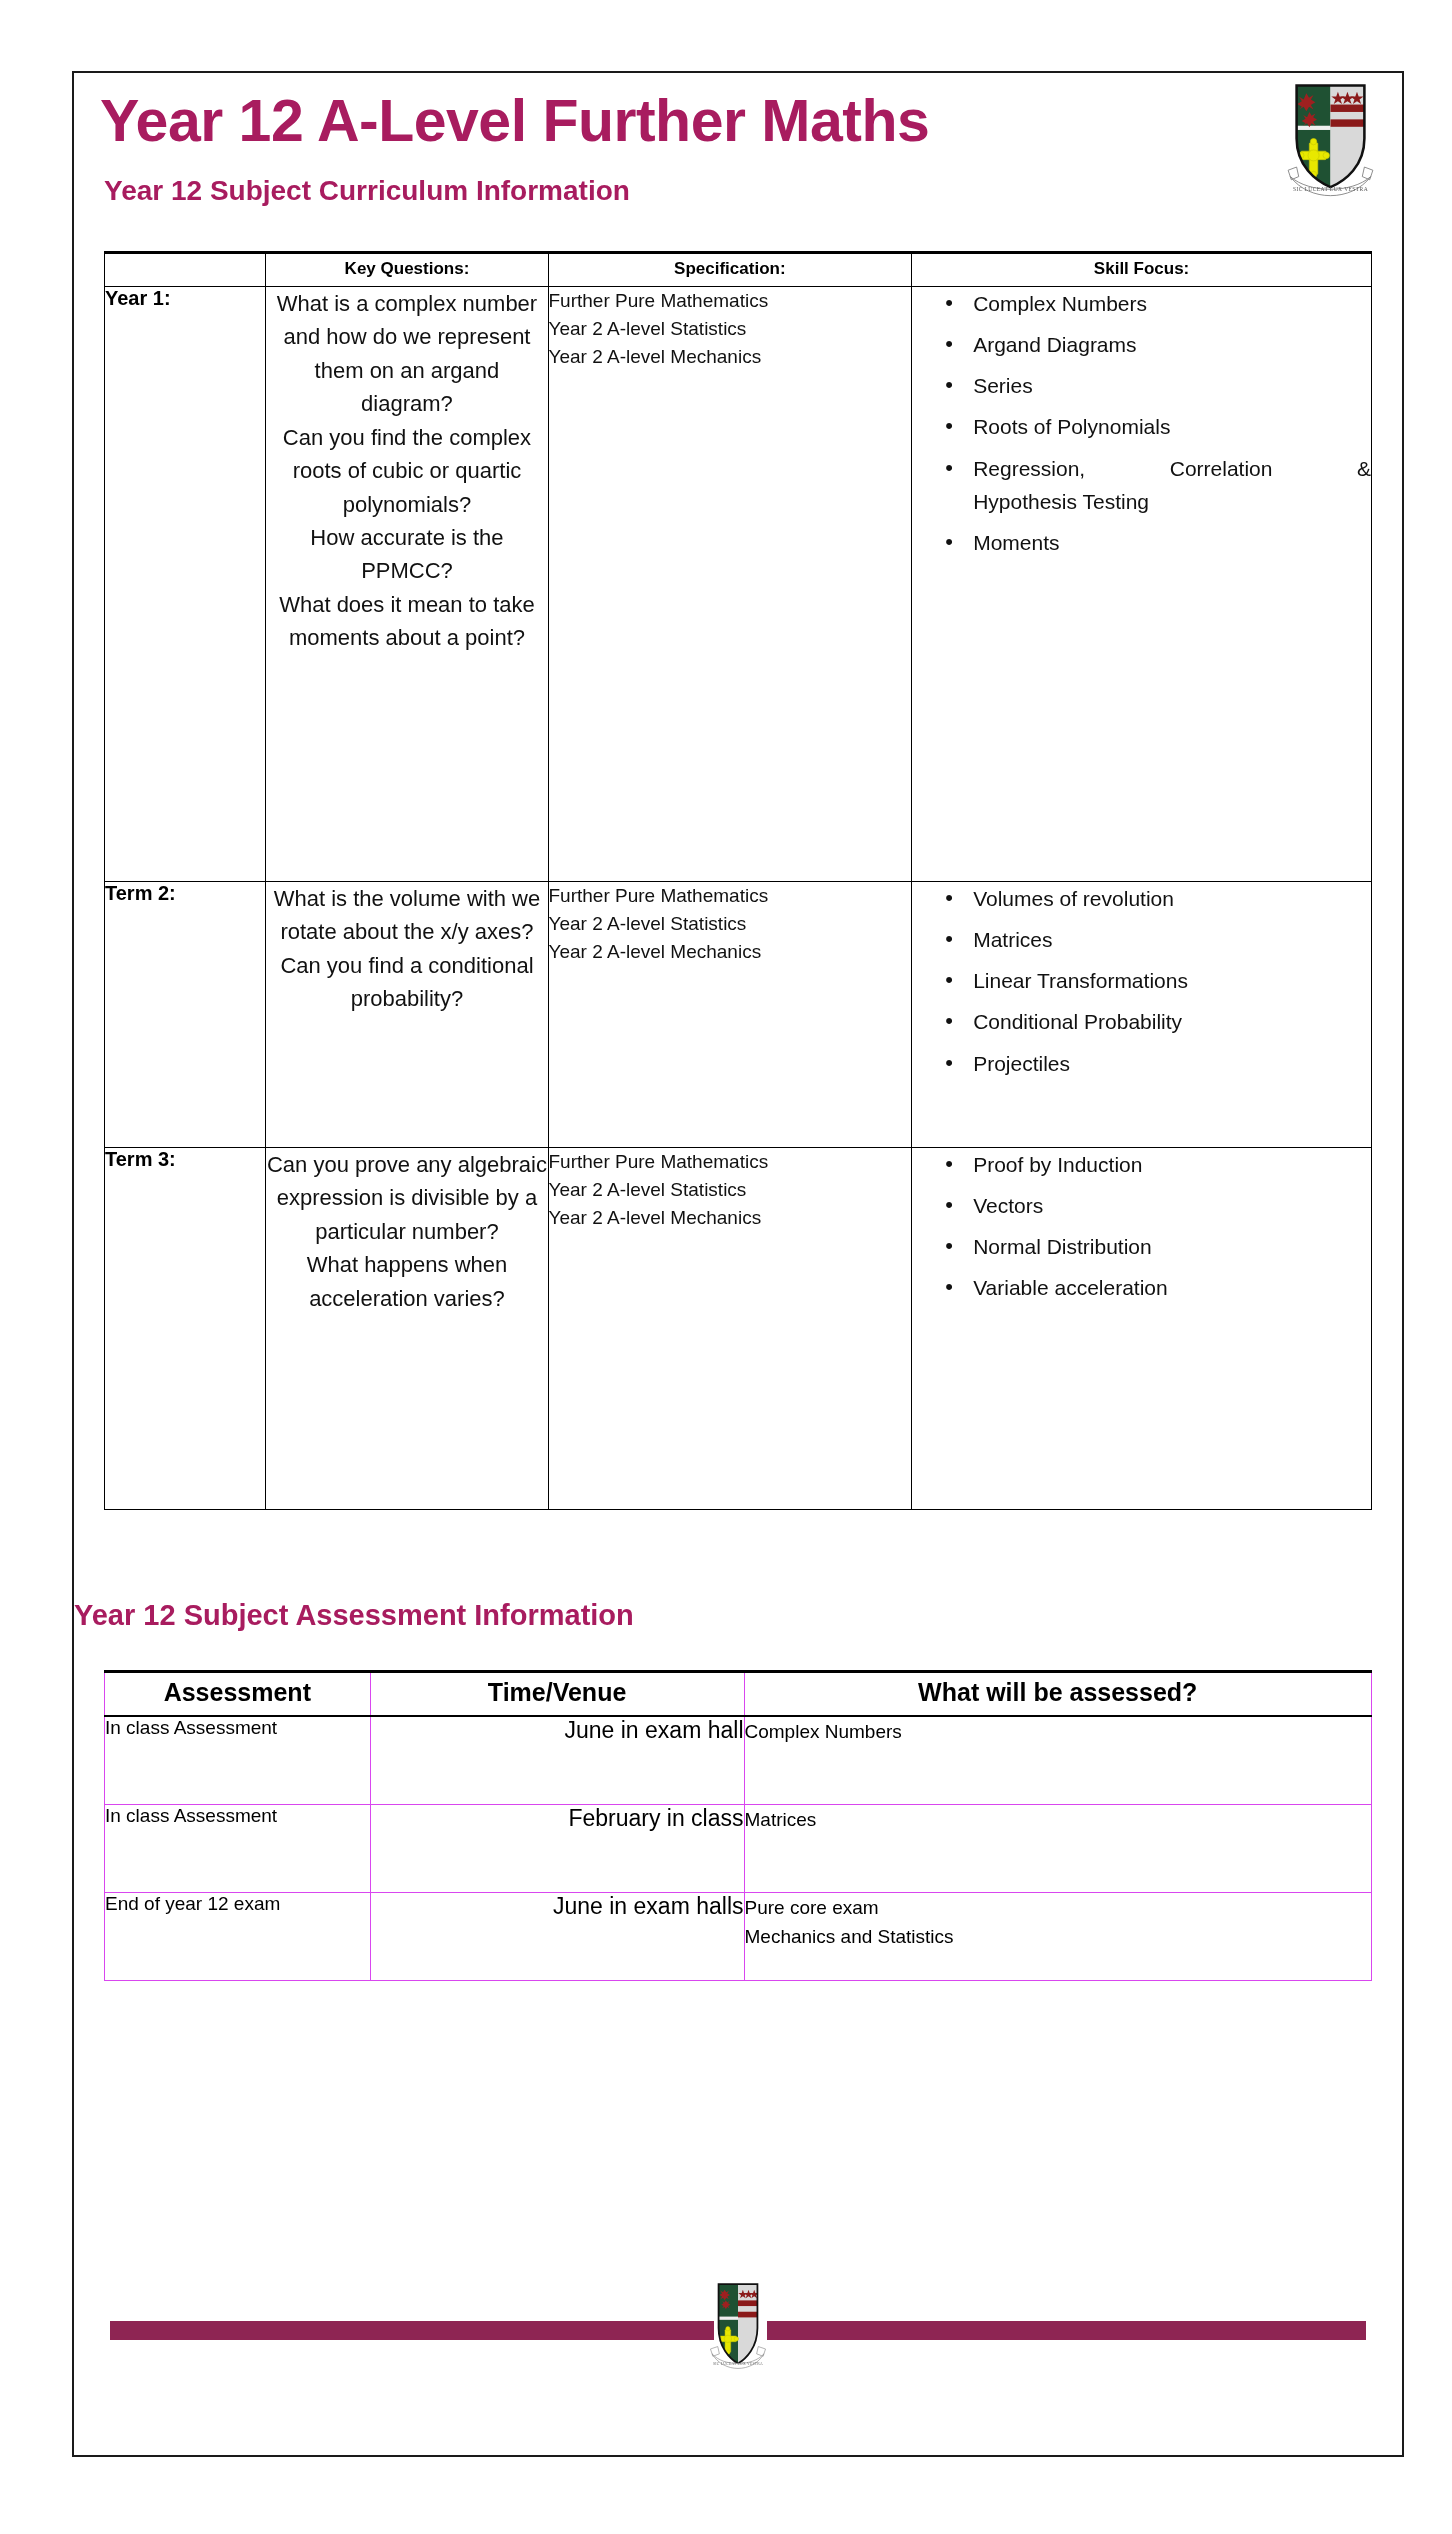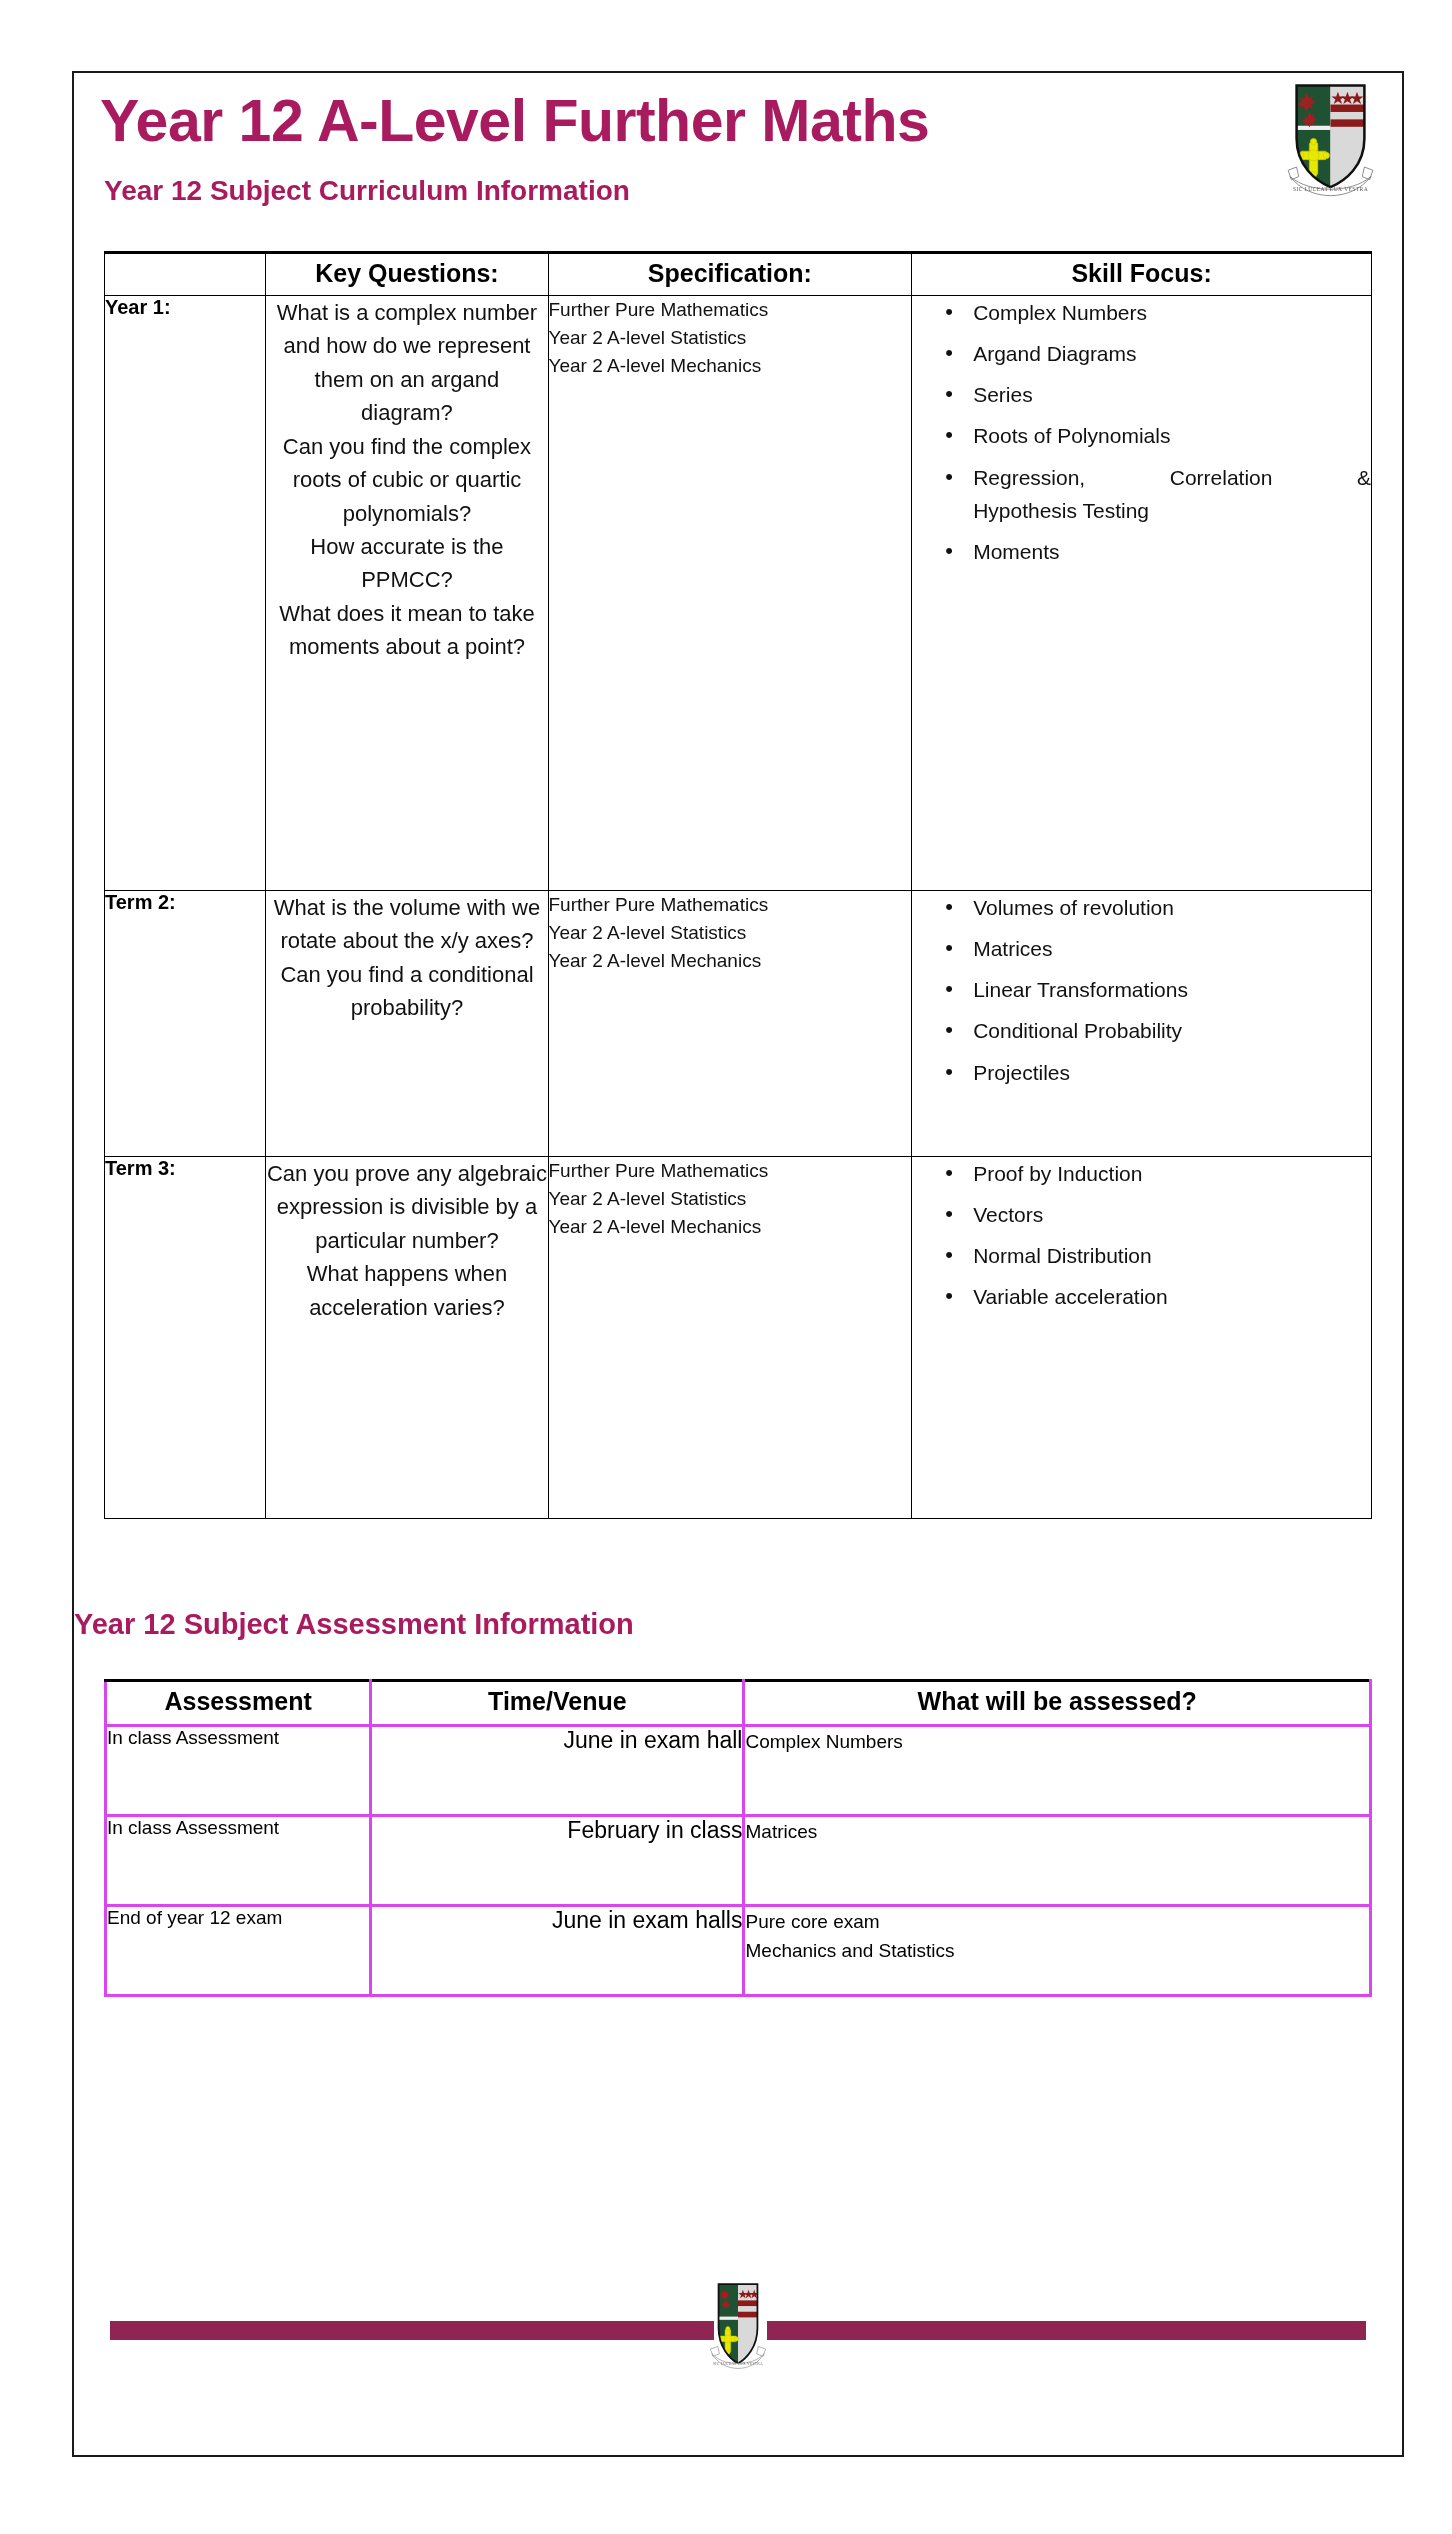--- a/index.html
+++ b/index.html
@@ -67,21 +67,21 @@
   }
   table.grid th, table.grid td {
     border: 1px solid #000000;
     vertical-align: top;
     padding: 0;
   }
   table.grid thead th {
     border-top: 3px solid #000;
     border-bottom: 1px solid #000;
     text-align: center;
-    font-size: 25px;
+    font-size: 17px;
     font-weight: bold;
     padding: 5px 4px 7px 4px;
     color: #000;
   }
 
   .col-term  { width: 99px; }
   .col-key   { width: 173px; }
   .col-spec  { width: 223px; }
   .col-skill { width: 282px; }
 
@@ -149,21 +149,21 @@
   }
   .assess-wrap {
     margin: 38px 30px 0 30px;
   }
   table.atable {
     border-collapse: collapse;
     width: 100%;
     table-layout: fixed;
   }
   table.atable th, table.atable td {
-    border: 3px solid #d946ef;
+    border: 1px solid #d946ef;
     vertical-align: top;
     padding: 0;
   }
   table.atable thead th {
     border-top: 3px solid #000;
     border-bottom: 2px solid #000;
     text-align: center;
     font-size: 25px;
     font-weight: bold;
     padding: 5px 4px 8px 4px;

